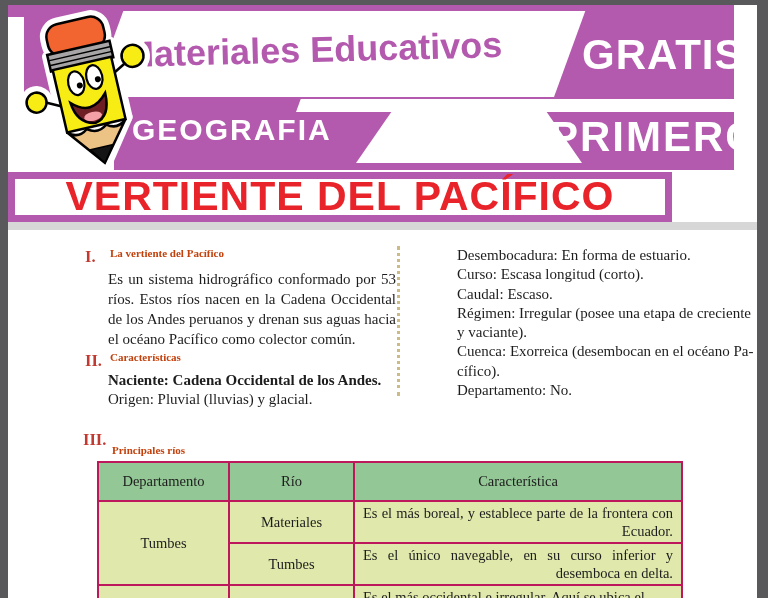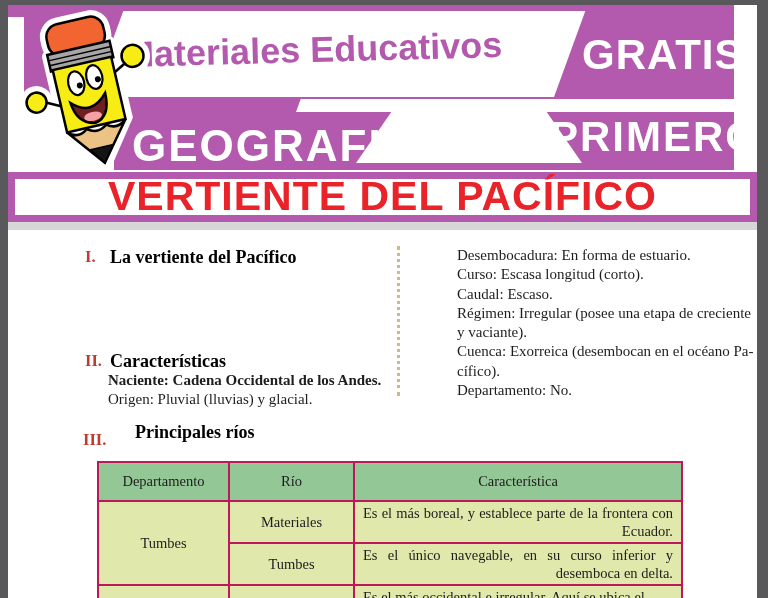--- a/index.html
+++ b/index.html
@@ -19,34 +19,34 @@
   .right-strip{left:726px;top:0;width:23px;height:165px;}
   .brand-shape{left:84px;top:6px;width:462px;height:86px;transform:skewX(-20deg);transform-origin:bottom left;}
   .under-band{left:288px;top:94px;width:454px;height:13px;transform:skewX(-20deg);transform-origin:bottom left;}
   .bl-white{left:0;top:94px;width:106px;height:71px;}
   .mid-trap{left:348px;top:106px;width:226px;height:52px;
             clip-path:polygon(36px 0,190px 0,226px 52px,0 52px);}
   .banner-text{position:absolute;font-family:"Liberation Sans","DejaVu Sans",sans-serif;
                font-weight:bold;white-space:nowrap;}
   .brand-text{left:116px;top:24px;font-size:36px;color:#b45aae;transform:rotate(-1.5deg);}
   .gratis-text{left:574px;top:26px;font-size:42px;color:#fff;letter-spacing:1px;}
-  .geografia-text{left:124px;top:116px;font-size:44px;color:#fff;letter-spacing:2px;}
+  .geografia-text{left:124px;top:108px;font-size:30px;color:#fff;letter-spacing:2px;}
   .primero-text{left:542px;top:108px;font-size:42px;color:#fff;letter-spacing:2px;}
   .mascot{position:absolute;left:10px;top:6px;z-index:5;}
 
   
-  .title-band{position:absolute;left:8px;top:172px;width:749px;height:50px;background:#fff;
+  .title-band{position:absolute;left:8px;top:172px;width:664px;height:50px;background:#fff;
               border:7px solid #b45aae;box-sizing:border-box;text-align:center;}
   .title-band span{font-family:"Liberation Sans","DejaVu Sans",sans-serif;font-weight:bold;
               font-size:41px;line-height:35px;color:#e8232a;letter-spacing:1px;white-space:nowrap;}
   .title-shadow{position:absolute;left:8px;top:222px;width:749px;height:8px;background:#d7d7d7;}
 
   
   .sec-num{position:absolute;color:#c03a31;font-weight:bold;font-size:16.5px;}
-  .sec-head{position:absolute;color:#000000;font-weight:bold;font-size:18px;}
+  .sec-head{position:absolute;color:#c2410c;font-weight:bold;font-size:11px;}
   .para{position:absolute;left:108px;top:269px;width:288px;font-size:15px;line-height:20px;
         color:#1d1d1d;text-align:justify;}
   .plain-line{position:absolute;font-size:15px;color:#1d1d1d;white-space:nowrap;}
   .right-col{position:absolute;left:425px;top:246px;width:315px;font-size:15px;color:#1d1d1d;}
   .right-col div{line-height:19.3px;white-space:nowrap;margin-left:32px;}
   .dotted-divider{position:absolute;left:397px;top:246px;height:150px;width:0;
                   border-left:3px dotted #cdbb85;}
 
   
   .rios-table{position:absolute;left:97px;top:461px;border-collapse:collapse;table-layout:fixed;
@@ -113,41 +113,42 @@
     </g>
   </svg>
 
   <div class="title-band">
     <span>VERTIENTE DEL PACÍFICO</span>
   </div>
   <div class="title-shadow"></div>
 
   <div class="sec-num" style="left:85px;top:247px;">I.</div>
   <div class="sec-head" style="left:110px;top:247px;">La vertiente del Pacífico</div>
+  <div class="para">Es un sistema hidrográfico conformado por 53 ríos. Estos ríos nacen en la Cadena Occidental de los Andes peruanos y drenan sus aguas hacia el océano Pacífico como colector común.</div>
 
   <div class="sec-num" style="left:85px;top:351px;">II.</div>
   <div class="sec-head" style="left:110px;top:351px;">Características</div>
   <div class="plain-line" style="left:108px;top:372px;font-weight:bold;">Naciente: Cadena Occidental de los Andes.</div>
   <div class="plain-line" style="left:108px;top:391px;">Origen: Pluvial (lluvias) y glacial.</div>
 
   <div class="dotted-divider"></div>
 
   <div class="right-col">
     <div>Desembocadura: En forma de estuario.</div>
     <div>Curso: Escasa longitud (corto).</div>
     <div>Caudal: Escaso.</div>
     <div>Régimen: Irregular (posee una etapa de creciente</div>
     <div>y vaciante).</div>
     <div>Cuenca: Exorreica (desembocan en el océano Pa-</div>
     <div>cífico).</div>
     <div>Departamento: No.</div>
   </div>
 
   <div class="sec-num" style="left:83px;top:430px;">III.</div>
-  <div class="sec-head" style="left:112px;top:422px;margin-left:23px;">Principales ríos</div>
+  <div class="sec-head" style="left:112px;top:444px;">Principales ríos</div>
 
   <table class="rios-table">
     <colgroup>
         <col style="width:131px">
         <col style="width:125px">
         <col style="width:328px">
       </colgroup>
     <tbody>
         <tr>
       <th>Departamento</th>

